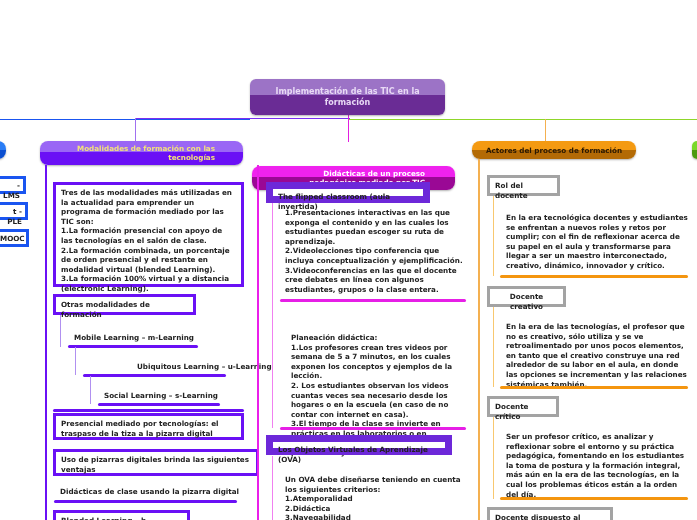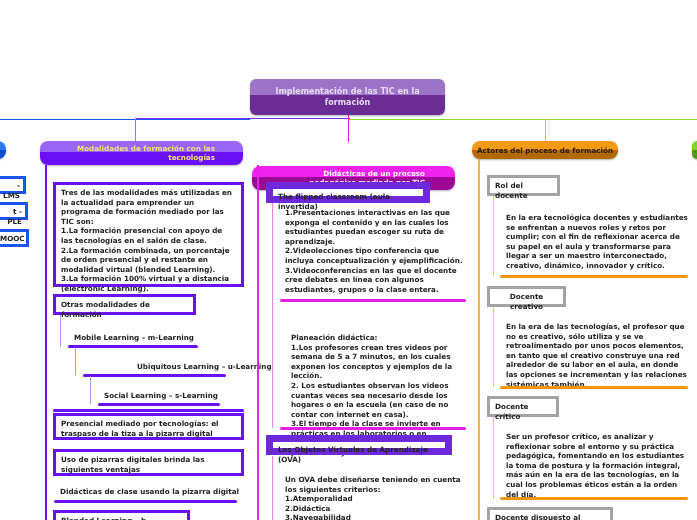--- a/index.html
+++ b/index.html
@@ -3,21 +3,21 @@
 <meta charset="utf-8">
 <style>
   html, body { margin:0; padding:0; }
   body { width:697px; height:520px; position:relative; overflow:hidden; background:#ffffff; font-family:"DejaVu Sans","Liberation Sans",sans-serif; }
   .abs { position:absolute; }
   .txt { font-size:7.2px; font-weight:bold; color:#222; line-height:9.6px; white-space:pre-line; }
   .root { left:250px; top:79px; width:195px; height:36px; border-radius:6px; background:linear-gradient(#9c73c6 0 45%, #6a2c95 45% 100%); color:#e8d9f5; font-size:8px; font-weight:bold; text-align:center; line-height:11px; display:flex; align-items:center; justify-content:center; box-shadow:0 1px 2px rgba(0,0,0,0.3); }
   .main { height:24px; border-radius:8px; font-size:7.2px; font-weight:bold; text-align:right; line-height:9px; display:flex; align-items:center; justify-content:center; box-shadow:0 1px 2px rgba(0,0,0,0.3); }
   .m-purple { left:40px; top:141px; width:203px; background:linear-gradient(#9a66f5 0 45%, #6a10f5 45% 100%); color:#f2e27a; }
   .m-magenta { left:252px; top:141px; width:203px; background:linear-gradient(#ef22ee 0 45%, #9a0895 45% 100%); color:#fff;margin-top:25px; }
-  .m-orange { left:472px; top:141px; width:146px; height:18px; background:linear-gradient(#f49a12 0 50%, #b36a05 50% 100%); color:#2a1800; }
+  .m-orange { left:472px; top:141px; width:164px; height:18px; background:linear-gradient(#f49a12 0 50%, #b36a05 50% 100%); color:#2a1800; }
   .m-green { left:692px; top:141px; width:10px; height:18px; background:linear-gradient(#7ad82a 0 50%, #4c9a10 50% 100%); }
   .m-blue { left:-10px; top:141px; width:16px; height:18px; background:linear-gradient(#2a7df5 0 50%, #0b4fd0 50% 100%); }
   .box { background:#fff; box-sizing:border-box; padding:3px 5px; font-size:7.2px; font-weight:bold; color:#222; line-height:9.6px; }
   .bp { border:3px solid #6a10f5; }
   .bm { border:7px solid #6d28d9; }
   .bo { border:3px solid #a3a3a3; }
   .bb { border:3px solid #1a55f0; }
   .uline { height:3px; border-radius:2px; }
   .lp { background:#6a10f5; }
   .lm { background:#e61fe6; }
@@ -57,21 +57,21 @@
 <div class="abs txt" style="left:74px;top:333px;">Mobile Learning – m-Learning</div>
 <div class="abs uline lp" style="left:68px;top:345px;width:130px;"></div>
 <div class="abs" style="left:75px;top:347px;width:1px;height:28px;border-left:1px solid #b090f0;"></div>
 <div class="abs txt" style="left:89px;top:362px;margin-left:48px;">Ubiquitous Learning – u-Learning</div>
 <div class="abs uline lp" style="left:83px;top:374px;width:143px;"></div>
 <div class="abs" style="left:90px;top:376px;width:1px;height:28px;border-left:1px solid #b090f0;"></div>
 <div class="abs txt" style="left:104px;top:391px;">Social Learning – s-Learning</div>
 <div class="abs uline lp" style="left:98px;top:403px;width:122px;"></div>
 <div class="abs uline lp" style="left:53px;top:409px;width:191px;"></div>
 <div class="abs box bp" style="left:53px;top:413px;width:191px;height:27px;"><span class="txt">Presencial mediado por tecnologías: el traspaso de la tiza a la pizarra digital</span></div>
-<div class="abs box bp" style="left:53px;top:449px;width:191px;height:27px;"><span class="txt">Uso de pizarras digitales brinda las siguientes ventajas</span></div>
+<div class="abs box bp" style="left:53px;top:449px;width:206px;height:27px;"><span class="txt">Uso de pizarras digitales brinda las siguientes ventajas</span></div>
 <div class="abs txt" style="left:60px;top:487px;">Didácticas de clase usando la pizarra digital</div>
 <div class="abs uline lp" style="left:54px;top:500px;width:183px;"></div>
 <div class="abs box bp" style="left:53px;top:510px;width:137px;height:21px;"><span>Blended Learning – b-Learning</span></div>
 
 <div class="abs main m-magenta">
     <span style="padding:0 30px;">Didácticas de un proceso pedagógico mediado por TIC</span>
   </div>
 <div class="abs" style="left:257px;top:165px;width:2px;height:360px;background:#ea1fea;"></div>
 <div class="abs box bm" style="left:266px;top:182px;width:164px;height:21px;"><span>The flipped classroom (aula invertida)</span></div>
 <div class="abs" style="left:272px;top:203px;width:1px;height:225px;border-left:1px solid #f080f0;"></div>

